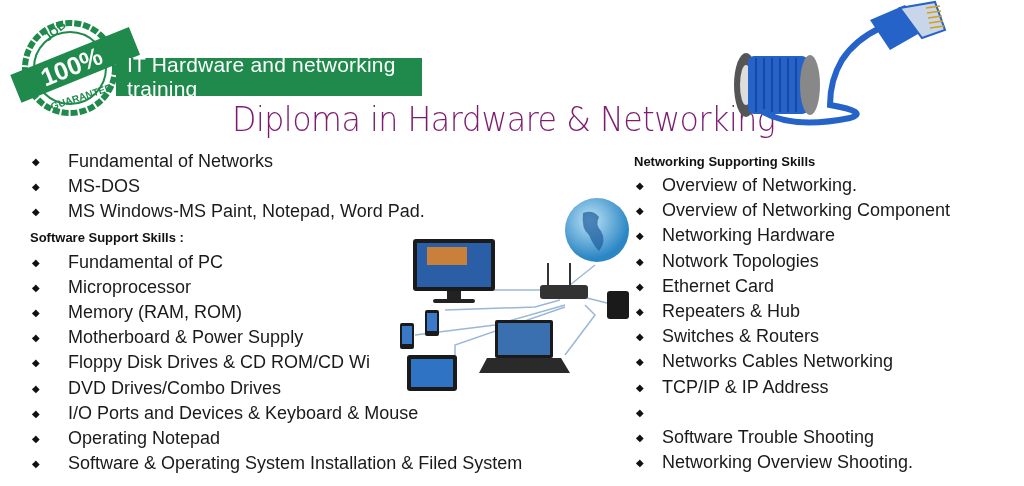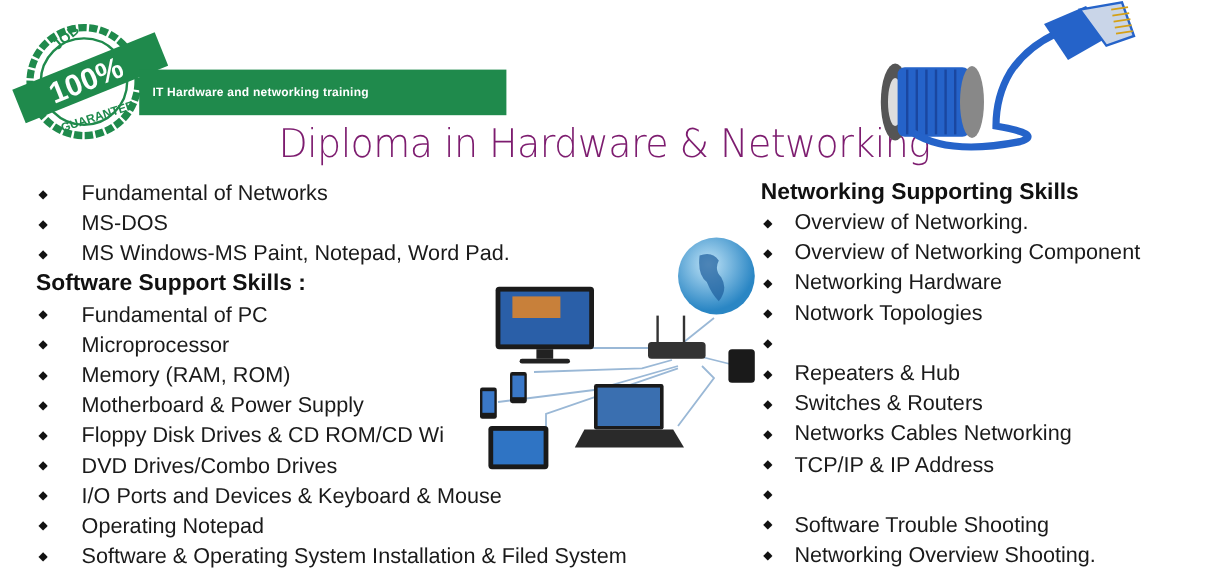--- a/index.html
+++ b/index.html
@@ -5,42 +5,42 @@
   * { box-sizing: border-box; margin: 0; padding: 0; }
   html, body { width: 1024px; height: 486px; overflow: hidden; background: #ffffff; }
   body { position: relative; font-family: "Liberation Sans", sans-serif; color: #111; }
 
   
   .badge { position: absolute; left: 8px; top: 12px; width: 132px; height: 108px; }
 
   
   .banner {
     position: absolute; left: 116px; top: 58px; width: 306px; height: 38px;
-    background: #1f8a4c; color: #fff; font-weight: bold; font-size: 10px;
+    background: #1f8a4c; color: #fff; font-weight: normal; font-size: 21px;
     display: flex; align-items: center; padding-left: 11px; letter-spacing: 0.2px;
   }
 
   .title {
     position: absolute; left: 232px; top: 100px;
     font-family: "DejaVu Sans", sans-serif; font-size: 33px; color: #7d1c6f;
     font-weight: 300; letter-spacing: -0.5px; white-space: nowrap;
     transform: scaleX(0.96); transform-origin: left center;
   }
 
   .cable { position: absolute; left: 730px; top: 0; width: 220px; height: 135px; }
 
   .col-left { position: absolute; left: 30px; top: 149px; width: 590px; }
   .col-right { position: absolute; left: 634px; top: 149px; width: 390px; }
 
   .list { list-style: none; }
   .li { display: flex; align-items: center; height: 25.2px; font-size: 18px; color: #1a1a1a; white-space: nowrap; }
   .col-left .li .bullet { width: 38px; padding-left: 2px; }
   .col-right .li .bullet { width: 28px; padding-left: 2px; }
   .bullet { font-size: 10px; color: #111; }
-  .heading { font-weight: bold; font-size: 19px; height: 25px; display: flex; align-items: center; color: #111; }
+  .heading { font-weight: bold; font-size: 13px; height: 25px; display: flex; align-items: center; color: #111; }
   .col-right .heading { height: 24px; }
 
   .devices { position: absolute; left: 385px; top: 195px; width: 255px; height: 200px; }
 </style>
 </head>
 <body>
 
 <svg class="badge" viewBox="0 0 132 108">
   <circle cx="62" cy="56" r="45" fill="none" stroke="#1f8a4c" stroke-width="6" stroke-dasharray="7 2"></circle>
   <circle cx="62" cy="56" r="36" fill="none" stroke="#1f8a4c" stroke-width="2"></circle>
@@ -198,20 +198,21 @@
     <li class="li">
         <span class="bullet">◆</span>
         <span>Networking Hardware</span>
       </li>
     <li class="li">
         <span class="bullet">◆</span>
         <span>Notwork Topologies</span>
       </li>
     <li class="li">
         <span class="bullet">◆</span>
+        <span>Ethernet Card</span>
       </li>
     <li class="li">
         <span class="bullet">◆</span>
         <span>Repeaters &amp; Hub</span>
       </li>
     <li class="li">
         <span class="bullet">◆</span>
         <span>Switches &amp; Routers</span>
       </li>
     <li class="li">

